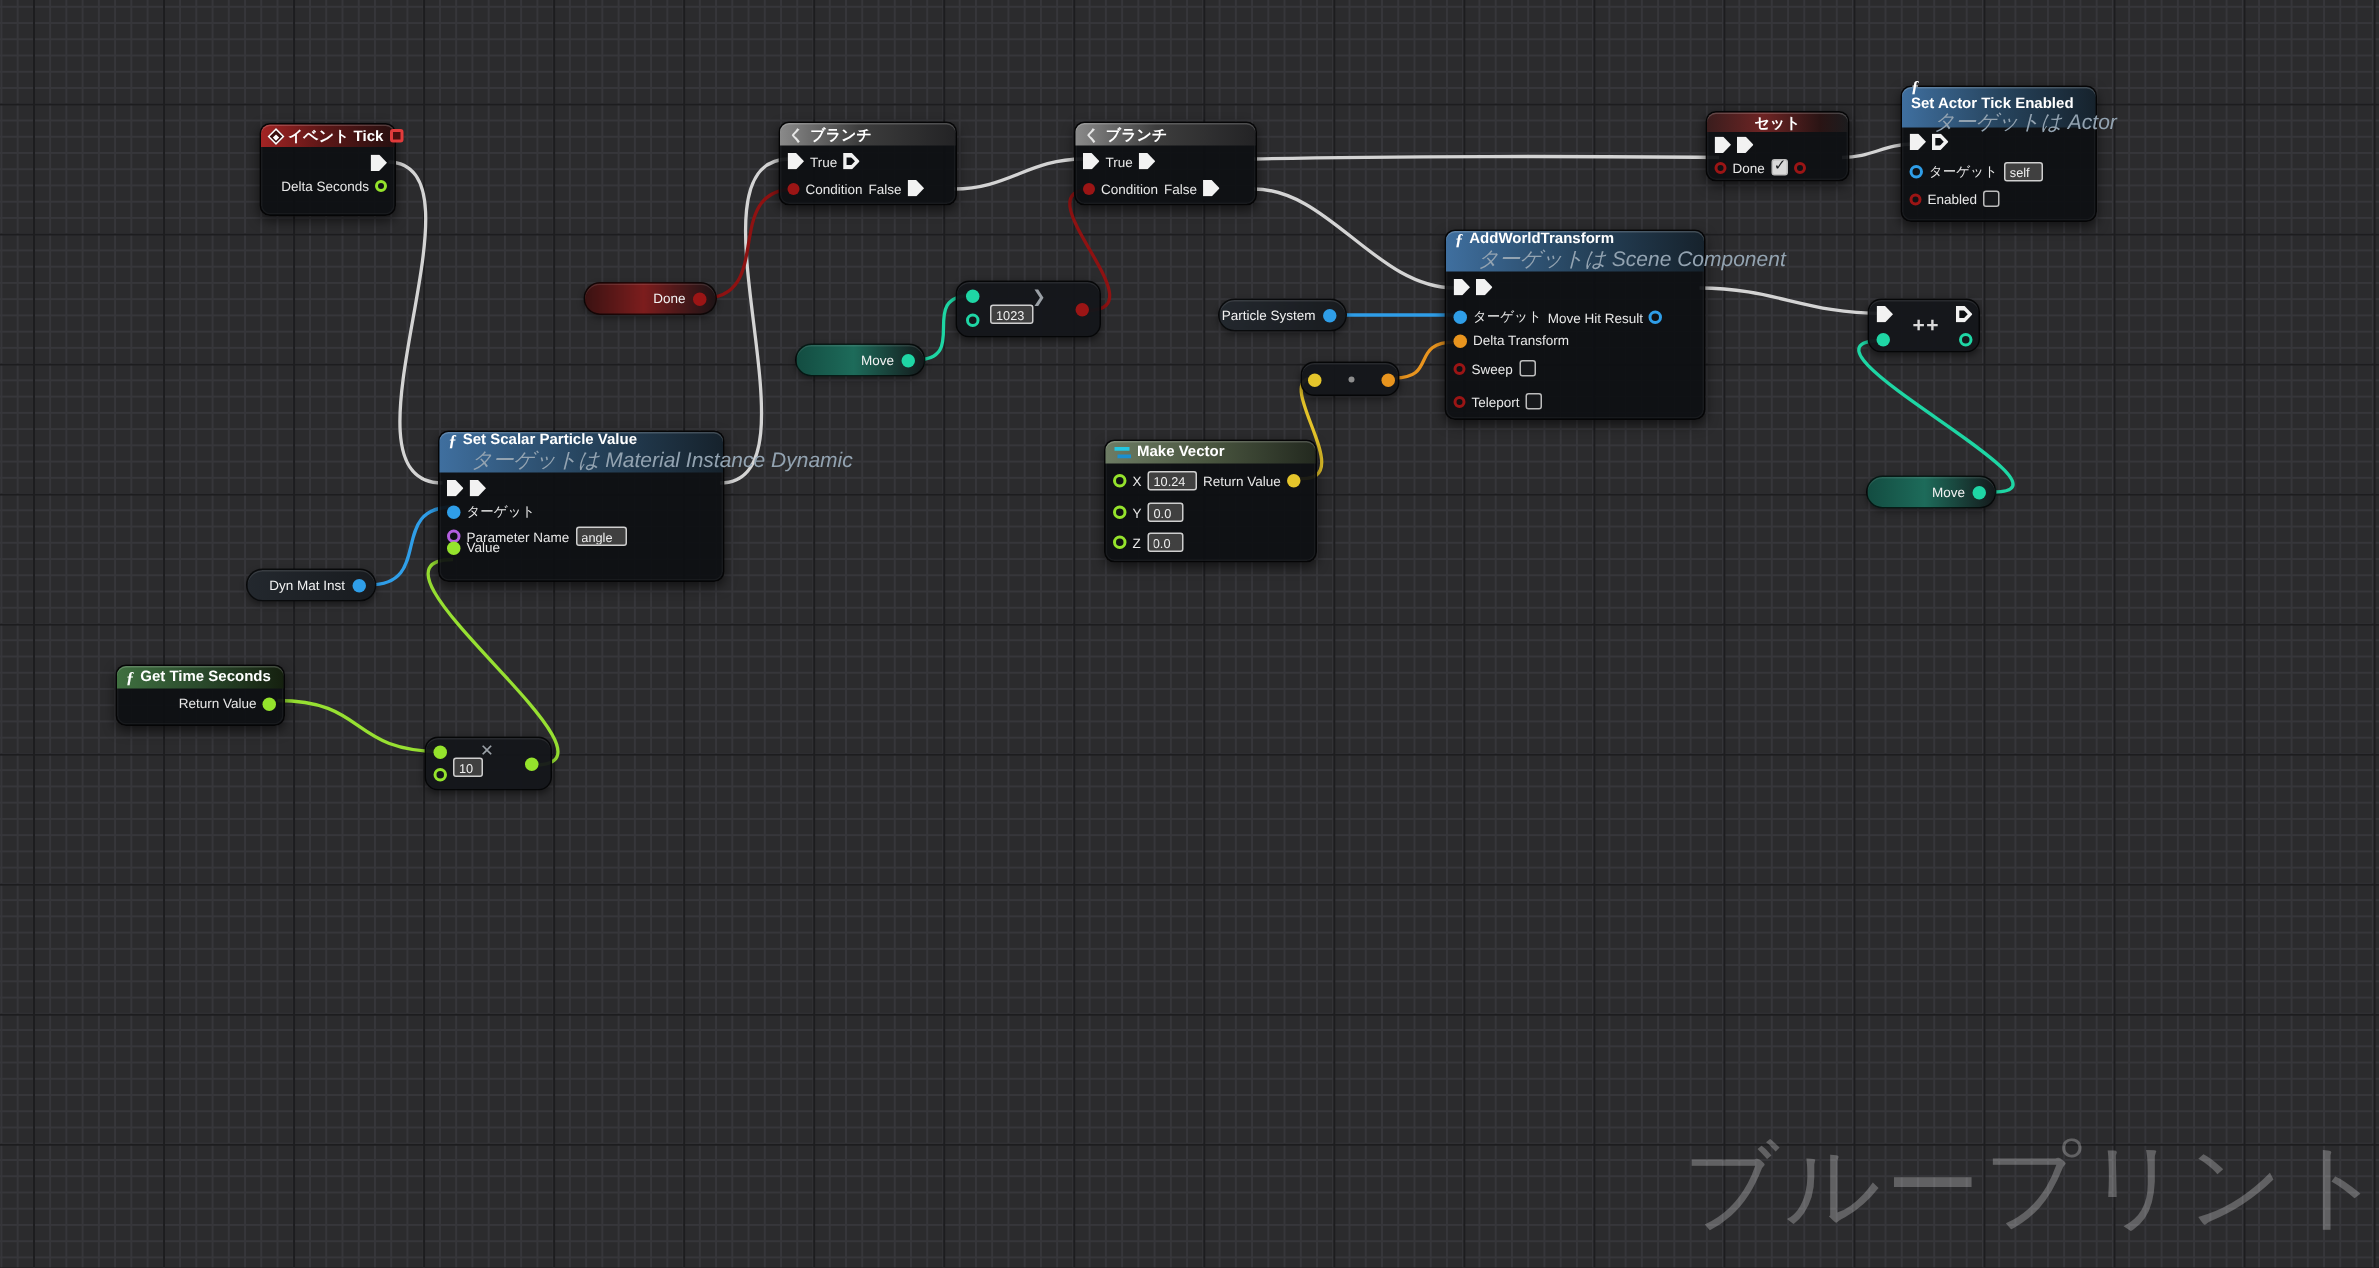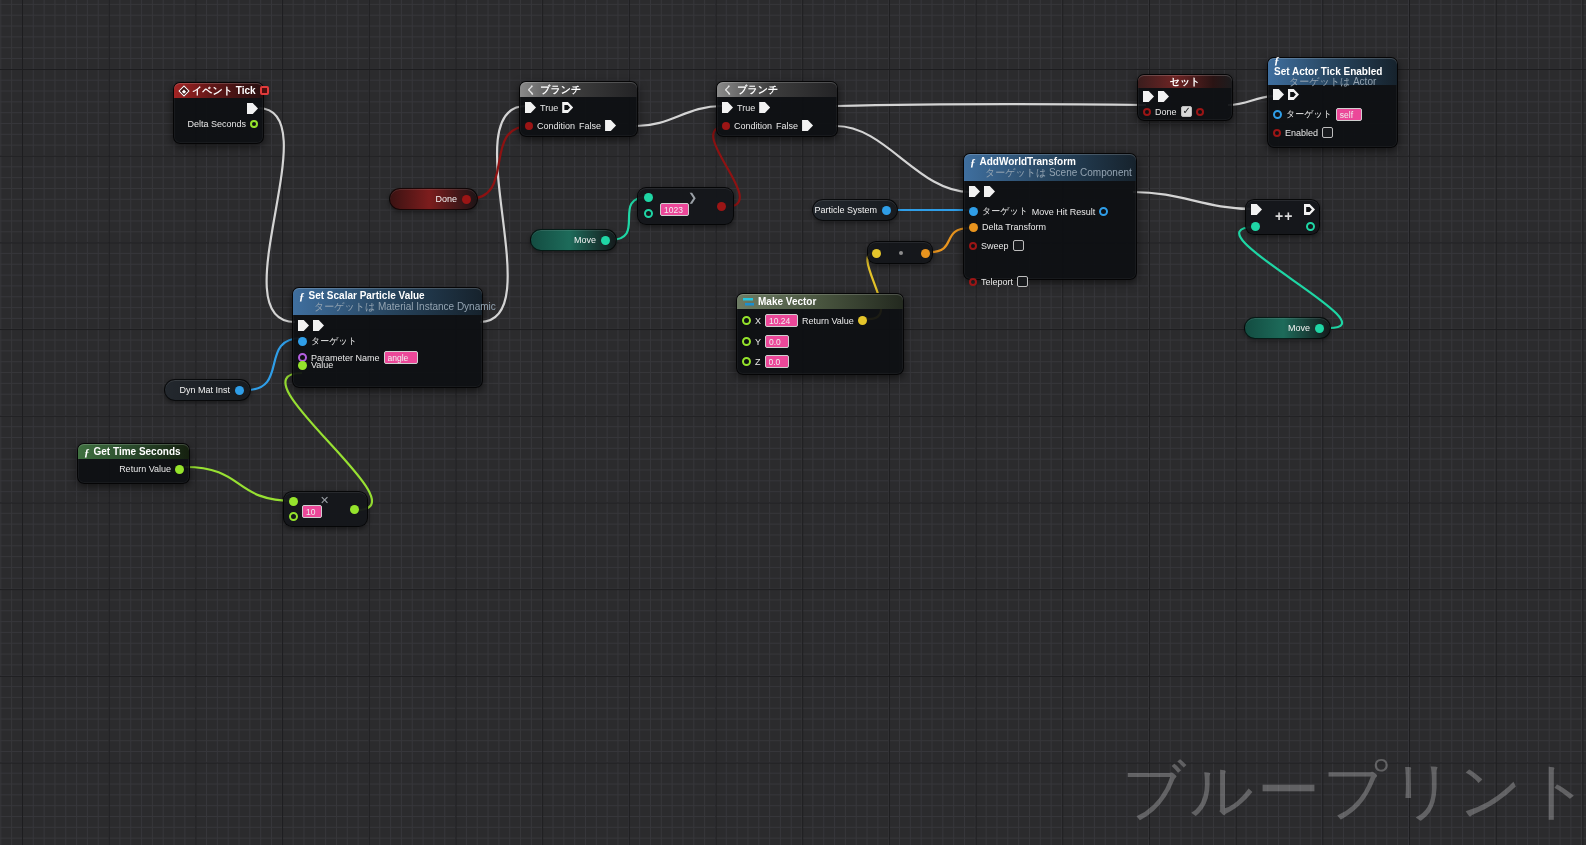--- a/index.html
+++ b/index.html
@@ -24,21 +24,21 @@
     border:1px solid rgba(0,0,0,0.65);
     box-shadow:0 3px 8px rgba(0,0,0,0.55), inset 0 0 0 1px rgba(255,255,255,0.04);
     color:#e8e8e8;font-size:9px;
   }
   .hdr{
     height:15px;border-radius:6px 6px 0 0;display:flex;align-items:center;gap:4px;
     padding:0 6px;font-weight:bold;font-size:10px;white-space:nowrap;color:#fff;
     box-shadow:inset 0 1px 0 rgba(255,255,255,0.18);
   }
   .hdr.two{height:27px;flex-wrap:wrap;align-content:center;row-gap:0;}
-  .hdr .sub{flex-basis:100%;font-weight:normal;color:#93a3b1;font-size:10px;margin-left:15px;margin-top:-2px;}
+  .hdr .sub{flex-basis:100%;font-weight:normal;font-style:italic;color:#93a3b1;font-size:14px;margin-left:15px;margin-top:-2px;}
   .hdr-red{background:linear-gradient(90deg,#a32424,#5e1717 45%,#271010);}
   .hdr-gray{background:linear-gradient(90deg,#8a8a8a,#3d3d3d 45%,#232325);}
   .hdr-blue{background:linear-gradient(90deg,#3f6f9f,#27455f 50%,#16222c);}
   .hdr-green{background:linear-gradient(90deg,#3f7040,#2a4a2c 50%,#15200f);}
   .hdr-sage{background:linear-gradient(90deg,#6d7c64,#49553f 50%,#23291f);}
   .hdr-set{background:linear-gradient(90deg,#3a1d1d,#6e2424 40%,#2a1414 80%,#1c1c1e);justify-content:center;}
 
   .arow{position:absolute;left:5px;right:5px;display:flex;align-items:center;gap:4px;white-space:nowrap;}
   .arow.end{justify-content:flex-end;}
   .arow.spread{}
@@ -52,21 +52,21 @@
   .pin.f-obj{background:var(--pin-object);}     .pin.h-obj{border:2px solid var(--pin-object);}
   .pin.f-vec{background:var(--pin-vector);}
   .pin.f-xform{background:var(--pin-transform);}
   .pin.h-name{border:2px solid var(--pin-name);}
 
   .exec{width:11px;height:11px;position:relative;flex:none;}
   .exec .o{position:absolute;inset:0;background:#f2f2f2;clip-path:polygon(0 0,52% 0,100% 50%,52% 100%,0 100%);}
   .exec.hollow .i{position:absolute;inset:2.6px 3.2px 2.6px 2.2px;background:#0d0f12;clip-path:polygon(0 0,52% 0,100% 50%,52% 100%,0 100%);}
 
   .field{
-    background:#ec4899;border:1px solid #cfcfcf;border-radius:2px;color:#efefef;
+    background:#404040;border:1px solid #cfcfcf;border-radius:2px;color:#efefef;
     font-size:8.5px;height:13px;padding:0 3px;font-family:inherit;flex:none;
   }
   .checkbox{width:11px;height:11px;border:1px solid #bdbdbd;border-radius:2px;background:#17191c;flex:none;position:relative;}
   .checkbox.checked{background:#d9d9d9;}
   .checkbox.checked::after{content:"✓";position:absolute;left:1px;top:-2px;color:#16181b;font-size:10px;font-weight:bold;}
 
   .pill{
     position:absolute;height:22px;border-radius:11px;display:flex;align-items:center;
     justify-content:flex-end;gap:5px;padding:0 6px;font-size:9px;color:#f2f2f2;
     border:1px solid rgba(0,0,0,0.7);box-shadow:inset 0 1px 0 rgba(255,255,255,0.10), 0 2px 4px rgba(0,0,0,0.4);
@@ -285,28 +285,28 @@
     </div>
     <div class="arow" style="top:68px">
       <span class="pin f-xform"></span>
       <span class="lbl">Delta Transform</span>
     </div>
     <div class="arow" style="top:86px">
       <span class="pin sm h-bool"></span>
       <span class="lbl">Sweep</span>
       <span class="checkbox"></span>
     </div>
-    <div class="arow" style="top:122px">
+    <div class="arow" style="top:108px">
       <span class="pin sm h-bool"></span>
       <span class="lbl">Teleport</span>
       <span class="checkbox"></span>
     </div>
   </div>
 
-  <div class="node" style="left:736px;top:293px;width:168px;height:82px">
+  <div class="node" style="left:736px;top:293px;width:142px;height:82px">
     <div class="hdr hdr-sage">
       <span class="mvicon"></span>
       <span class="lbl">Make Vector</span>
     </div>
     <div class="arow spread" style="top:20px">
       <span class="grp">
           <span class="pin h-float"></span>
         <span class="lbl">X</span>
         <input class="field" style="width: 33px;" readonly="" value="10.24">
         </span>

